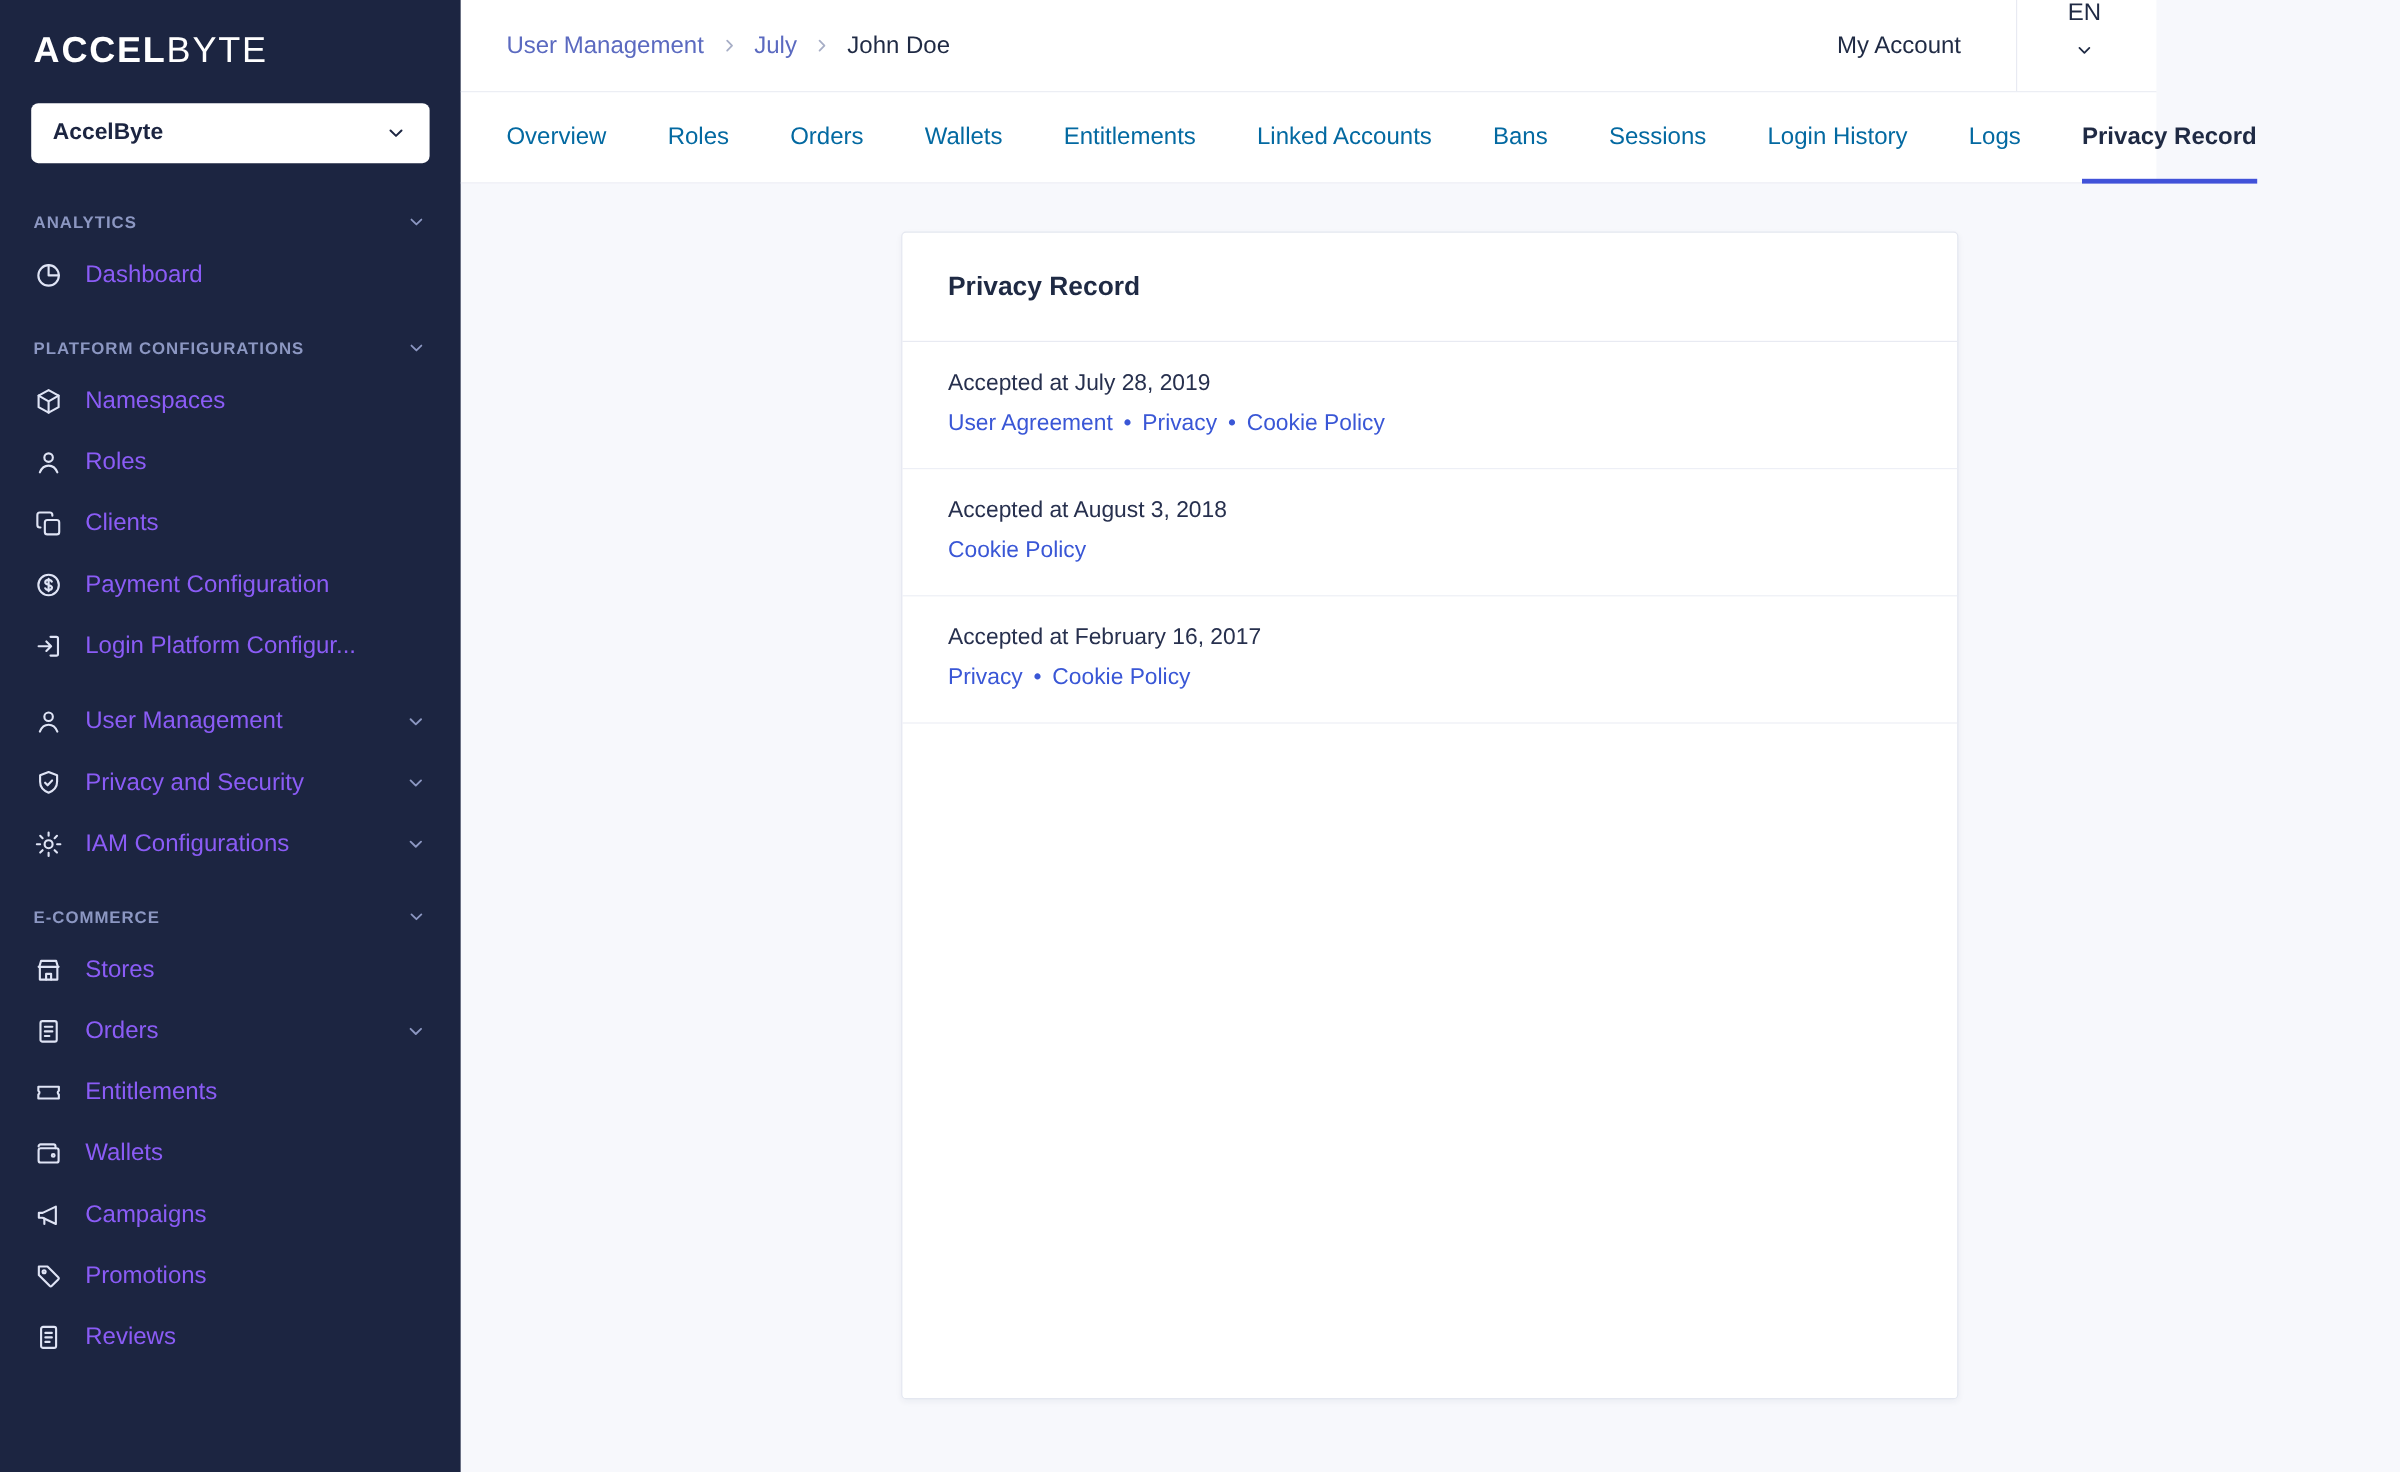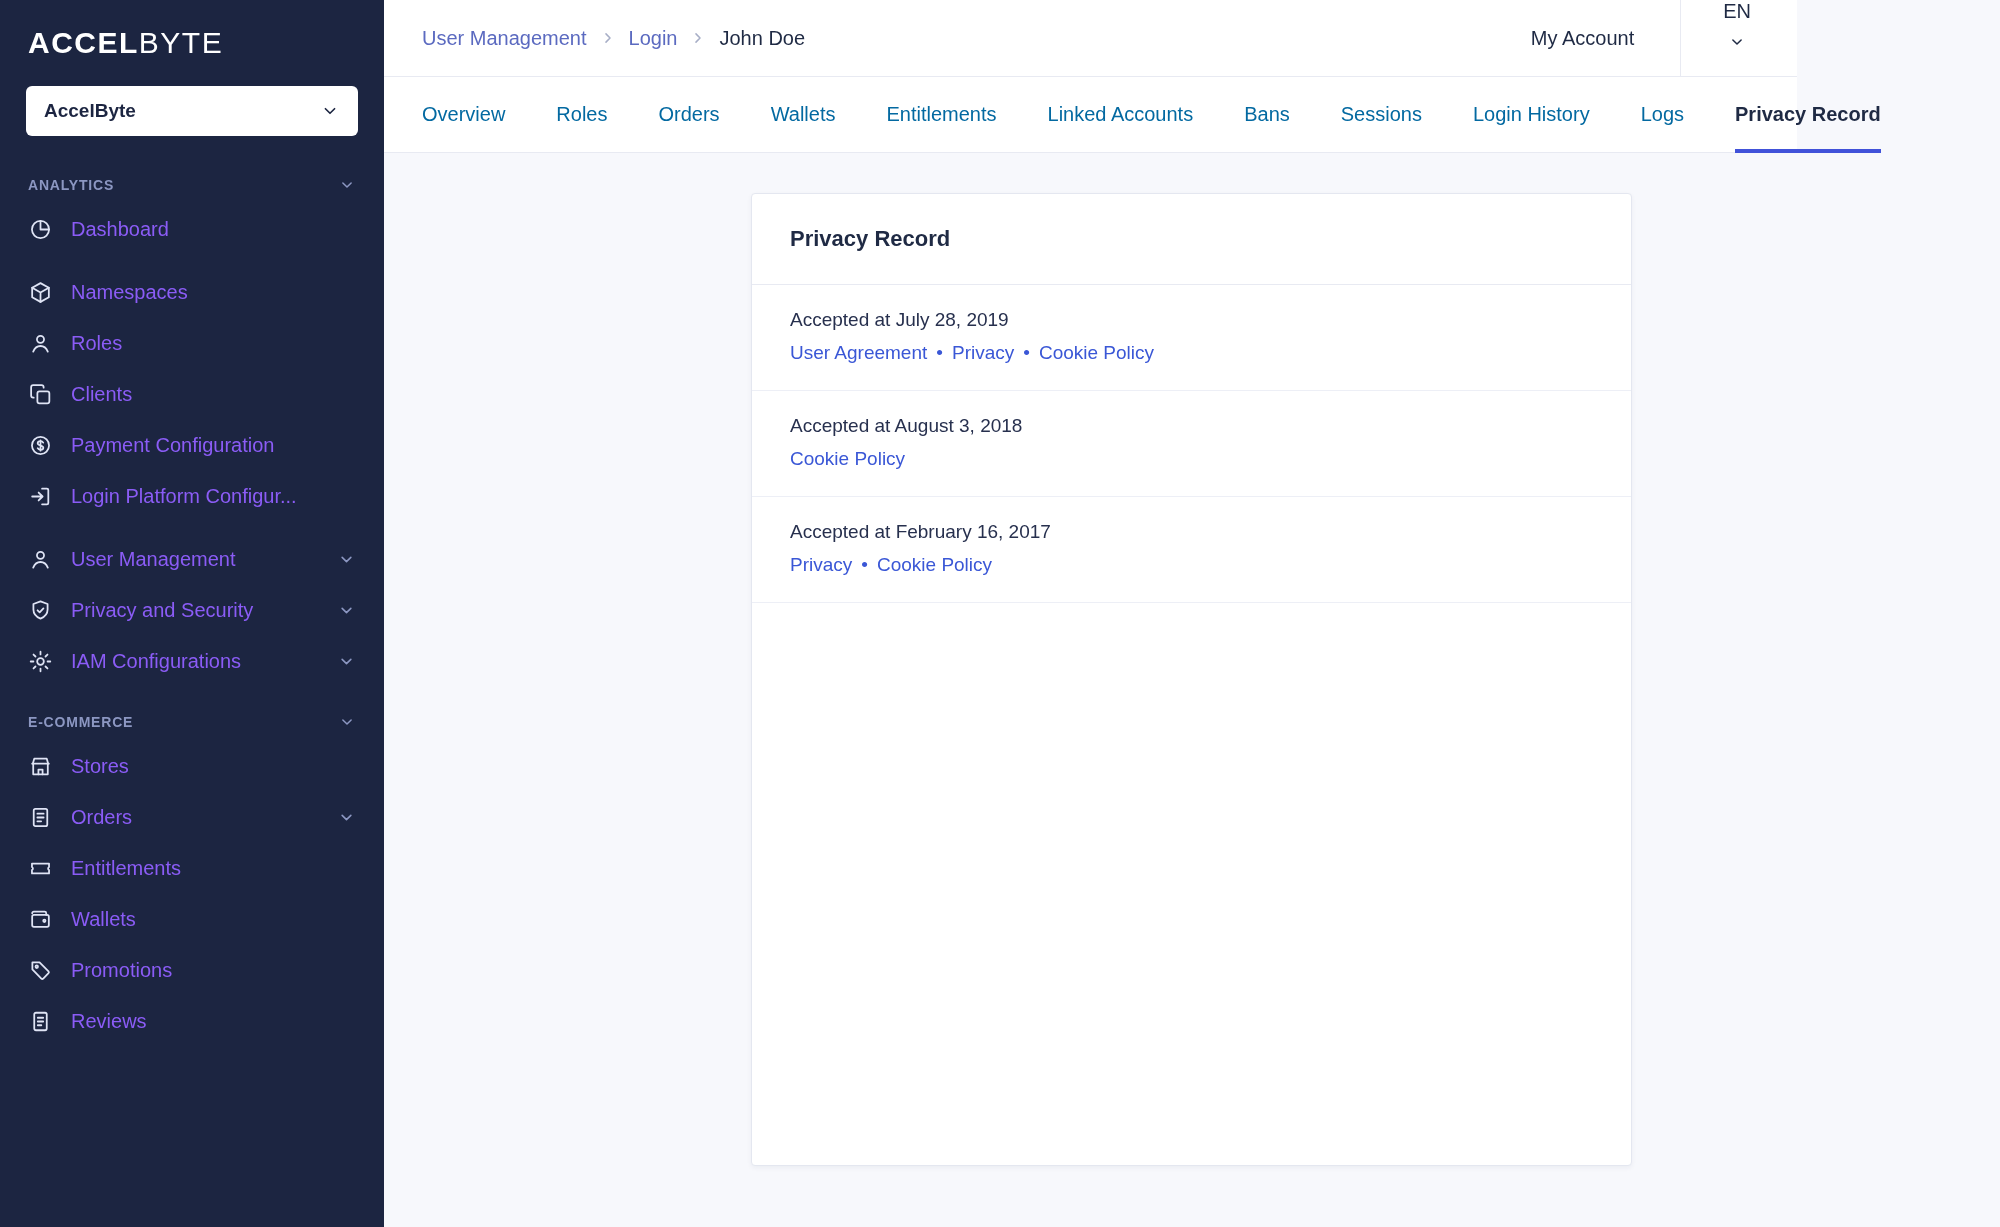--- a/index.html
+++ b/index.html
@@ -157,20 +157,28 @@
         <span class="nav-icon">
             <svg class="ic">
               <use href="#i-pie"></use>
             </svg>
           </span>
         <span>Dashboard</span>
       </div>
     </div>
 
     <div class="section">
+      <div class="section-header">
+        <span>PLATFORM CONFIGURATIONS</span>
+        <span class="sec-chev">
+            <svg class="ic thick">
+              <use href="#i-chev-down"></use>
+            </svg>
+          </span>
+      </div>
       <div class="nav-item">
         <span class="nav-icon">
             <svg class="ic">
               <use href="#i-cube"></use>
             </svg>
           </span>
         <span>Namespaces</span>
       </div>
       <div class="nav-item">
         <span class="nav-icon">
@@ -290,20 +298,28 @@
         <span class="nav-icon">
             <svg class="ic">
               <use href="#i-wallet"></use>
             </svg>
           </span>
         <span>Wallets</span>
       </div>
       <div class="nav-item">
         <span class="nav-icon">
             <svg class="ic">
+              <use href="#i-megaphone"></use>
+            </svg>
+          </span>
+        <span>Campaigns</span>
+      </div>
+      <div class="nav-item">
+        <span class="nav-icon">
+            <svg class="ic">
               <use href="#i-tag"></use>
             </svg>
           </span>
         <span>Promotions</span>
       </div>
       <div class="nav-item">
         <span class="nav-icon">
             <svg class="ic">
               <use href="#i-doc"></use>
             </svg>
@@ -316,21 +332,21 @@
   <div class="main">
 
     <header class="topbar">
       <nav class="breadcrumb">
         <span class="crumb-link">User Management</span>
         <span class="crumb-sep">
             <svg class="ic thick">
               <use href="#i-chev-right"></use>
             </svg>
           </span>
-        <span class="crumb-link">Login</span>
+        <span class="crumb-link">July</span>
         <span class="crumb-sep">
             <svg class="ic thick">
               <use href="#i-chev-right"></use>
             </svg>
           </span>
         <span class="crumb-current">John Doe</span>
       </nav>
       <div class="topbar-right">
         <span class="my-account">My Account</span>
         <div class="topbar-divider"></div>

